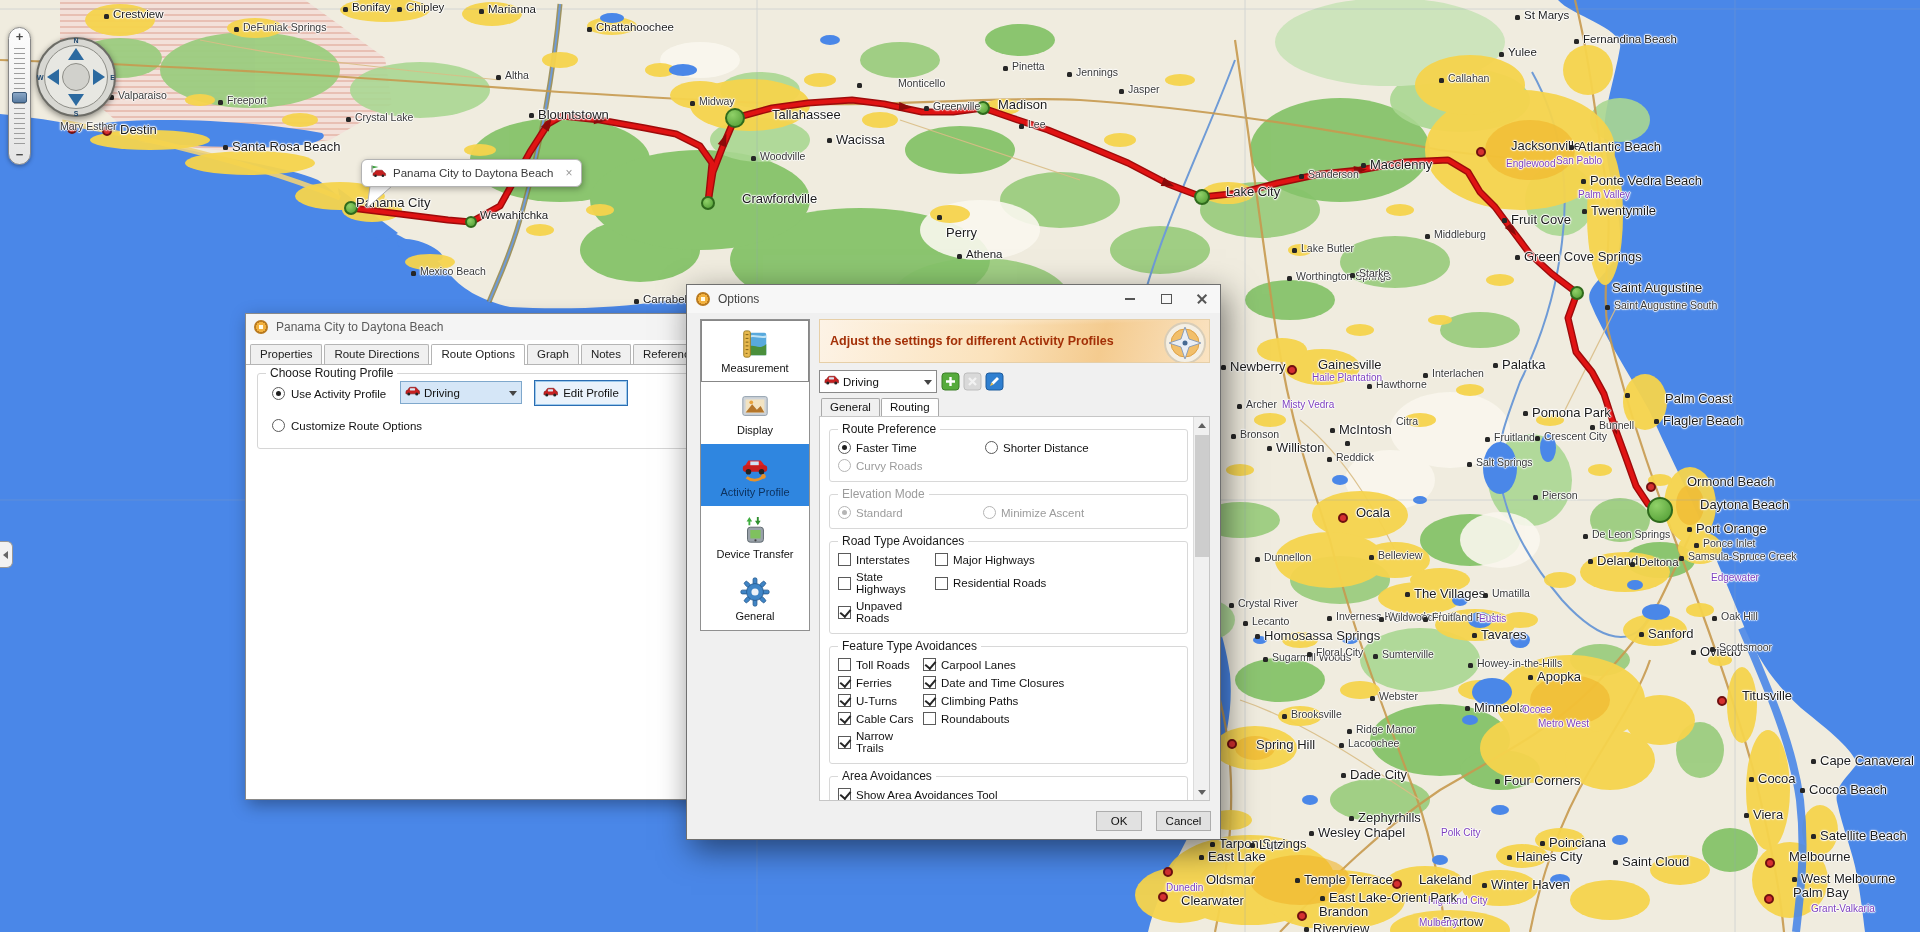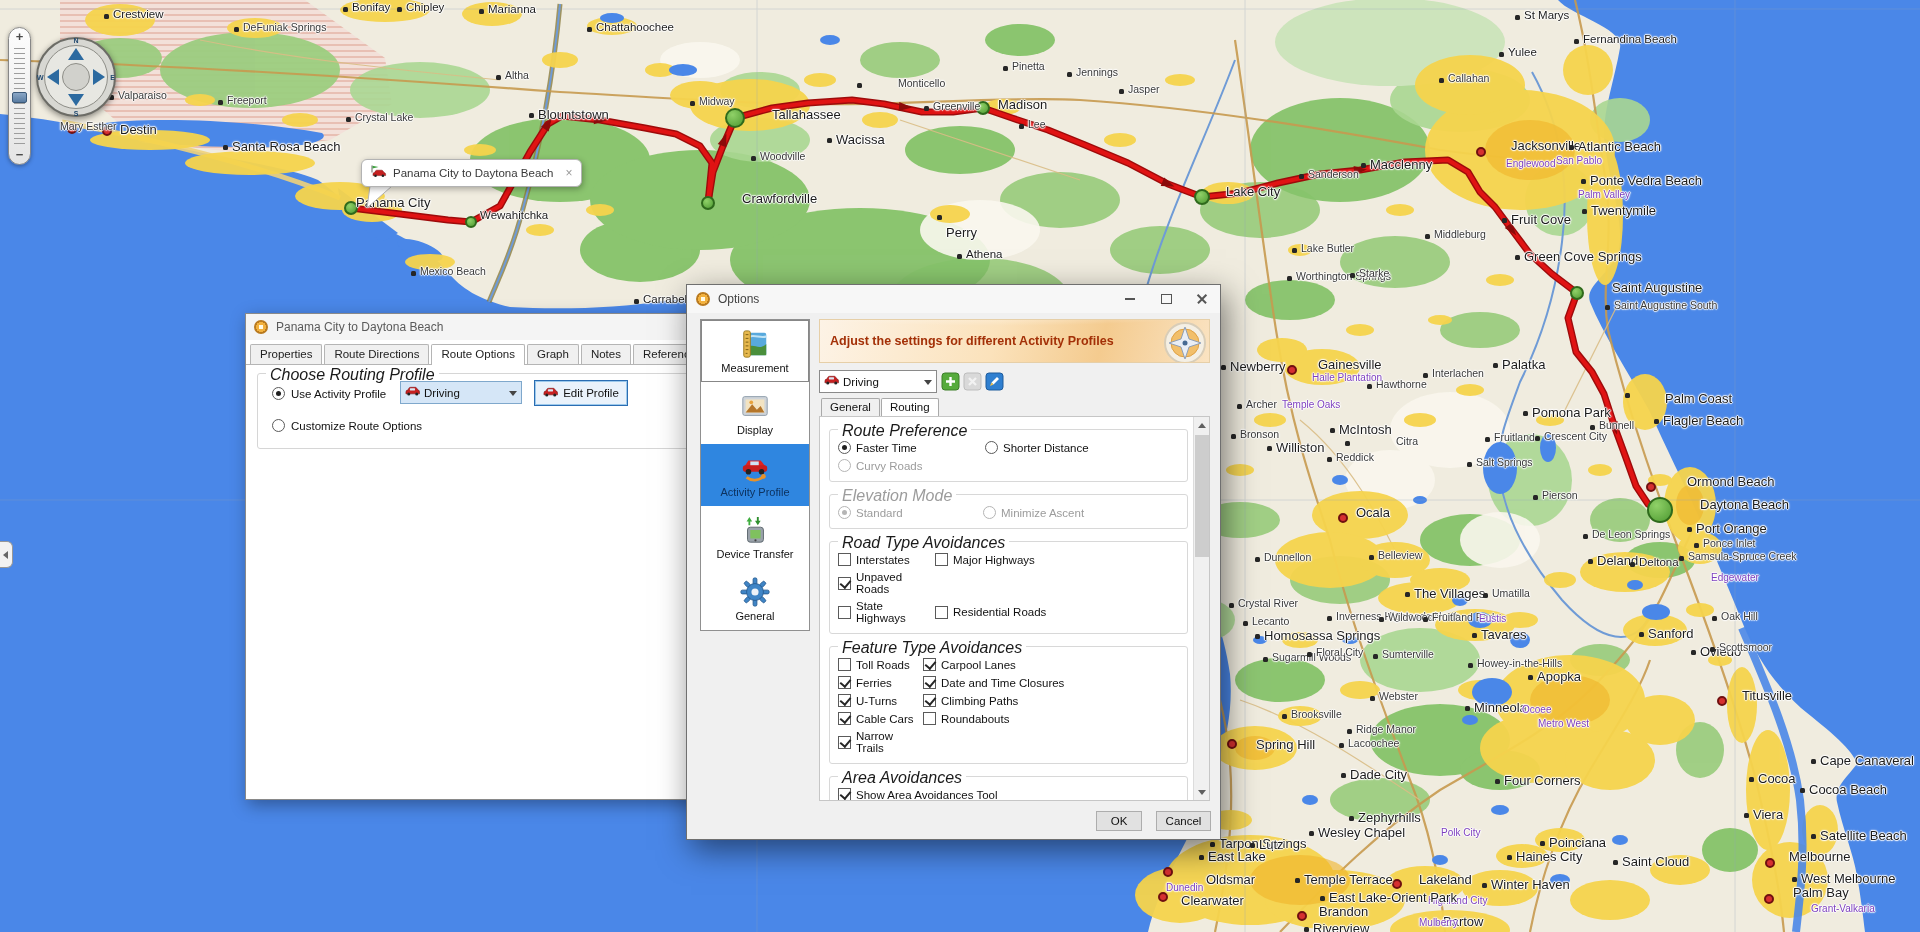--- a/index.html
+++ b/index.html
@@ -73,21 +73,21 @@
       border:1px solid #898989;box-shadow:3px 5px 16px rgba(0,0,0,.35);z-index:10;font-size:11.5px;color:#111;}
   .rw-title{height:26px;background:#f4f4f4;display:flex;align-items:center;padding:0 8px;
       color:#5a5a5a;font-size:12px;}
   .donut{width:14px;height:14px;border-radius:50%;flex:none;margin-right:8px;
       background:radial-gradient(circle,#fffbe8 0 2.5px,#f2b13e 2.5px 5px,#b97a1f 5px 7px);}
   .rw-tabs{display:flex;align-items:flex-end;height:25px;padding:0 4px;border-bottom:1px solid #b5b5b5;background:#fff;}
   .rtab{padding:3px 9px 4px;border:1px solid #b5b5b5;border-bottom:none;background:#f0f0f0;
       margin-right:2px;border-radius:2px 2px 0 0;font-size:11.5px;color:#222;}
   .rtab.active{background:#fff;margin-bottom:-1px;padding-bottom:5px;}
   .gbox{position:absolute;left:11px;top:59px;width:488px;height:76px;border:1px solid #d6d6d6;border-radius:3px;}
-  .glabel{position:absolute;top:-8px;left:8px;background:#fff;padding:0 4px;font-size:16px;color:#1a1a1a;font-style:italic;}
+  .glabel{position:absolute;top:-8px;left:8px;background:#fff;padding:0 4px;font-size:12px;color:#1a1a1a;}
   .rw-row1{position:absolute;left:14px;top:13px;display:flex;align-items:center;gap:6px;}
   .rw-row2{position:absolute;left:14px;top:45px;display:flex;align-items:center;gap:6px;}
   .combo{height:23px;background:#fff;border:1px solid #8a8a8a;display:flex;align-items:center;
       padding:0 4px;gap:4px;font-size:11.5px;}
   .combo.blue{background:#d5e6f7;border-color:#7fa8cc;}
   .combo .arr{margin-left:auto;width:0;height:0;border:4px solid transparent;border-top:5px solid #444;margin-top:5px;}
   .combo svg{flex:none;}
   #rw-combo{position:absolute;left:142px;top:7px;width:122px;}
   #rw-edit{position:absolute;left:276px;top:6px;width:94px;height:26px;background:#e9f2fb;
       border:1px solid #2a6db2;box-shadow:inset 0 0 0 1px #9cc9ec;display:flex;align-items:center;
@@ -535,28 +535,28 @@
         <span class="ml s" style="left: 1432px; top: 368px;">Interlachen</span>
         <span class="tdot" style="left: 1423px; top: 373px;"></span>
         <span class="ml s" style="left: 1376px; top: 379px;">Hawthorne</span>
         <span class="tdot" style="left: 1367px; top: 384px;"></span>
         <span class="ml c" style="left: 1318px; top: 358px;">Gainesville</span>
         <span class="ml c" style="left: 1230px; top: 360px;">Newberry</span>
         <span class="tdot" style="left: 1221px; top: 365px;"></span>
         <span class="ml n" style="left: 1284px; top: 373px; margin-left: 28px;">Haile Plantation</span>
         <span class="ml s" style="left: 1246px; top: 399px;">Archer</span>
         <span class="tdot" style="left: 1237px; top: 404px;"></span>
-        <span class="ml n" style="left: 1282px; top: 400px;">Temple Oaks</span>
+        <span class="ml n" style="left: 1282px; top: 400px;">Misty Vedra</span>
         <span class="ml s" style="left: 1240px; top: 429px;">Bronson</span>
         <span class="tdot" style="left: 1231px; top: 434px;"></span>
         <span class="ml c" style="left: 1276px; top: 441px;">Williston</span>
         <span class="tdot" style="left: 1267px; top: 446px;"></span>
         <span class="ml c" style="left: 1339px; top: 423px;">McIntosh</span>
         <span class="tdot" style="left: 1330px; top: 428px;"></span>
-        <span class="ml s" style="left: 1354px; top: 436px; padding-left: 42px;">Citra</span>
+        <span class="ml s" style="left: 1354px; top: 416px; padding-left: 42px;">Citra</span>
         <span class="tdot" style="left: 1345px; top: 441px;"></span>
         <span class="ml s" style="left: 1336px; top: 452px;">Reddick</span>
         <span class="tdot" style="left: 1327px; top: 457px;"></span>
         <span class="ml s" style="left: 1494px; top: 432px;">Fruitland</span>
         <span class="tdot" style="left: 1485px; top: 437px;"></span>
         <span class="ml s" style="left: 1544px; top: 431px;">Crescent City</span>
         <span class="tdot" style="left: 1535px; top: 436px;"></span>
         <span class="ml s" style="left: 1476px; top: 457px;">Salt Springs</span>
         <span class="tdot" style="left: 1467px; top: 462px;"></span>
         <span class="ml s" style="left: 1542px; top: 490px;">Pierson</span>
@@ -939,32 +939,32 @@
                   <span class="cb"></span>
                   <span>Interstates</span>
                 </label>
                 <label class="oitem">
                   <span class="cb"></span>
                   <span>Major Highways</span>
                 </label>
               </div>
               <div class="orow">
                 <label class="oitem" style="width: 97px;">
-                  <span class="cb on"></span>
-                  <span>Unpaved Roads</span>
-                </label>
-              </div>
-              <div class="orow">
-                <label class="oitem" style="width: 97px;">
                   <span class="cb"></span>
                   <span>State Highways</span>
                 </label>
                 <label class="oitem">
                   <span class="cb"></span>
                   <span>Residential Roads</span>
+                </label>
+              </div>
+              <div class="orow">
+                <label class="oitem" style="width: 97px;">
+                  <span class="cb on"></span>
+                  <span>Unpaved Roads</span>
                 </label>
               </div>
             </div>
             <div class="og">
               <span class="glabel">Feature Type Avoidances</span>
               <div class="orow">
                 <label class="oitem" style="width: 85px;">
                   <span class="cb"></span>
                   <span>Toll Roads</span>
                 </label>

